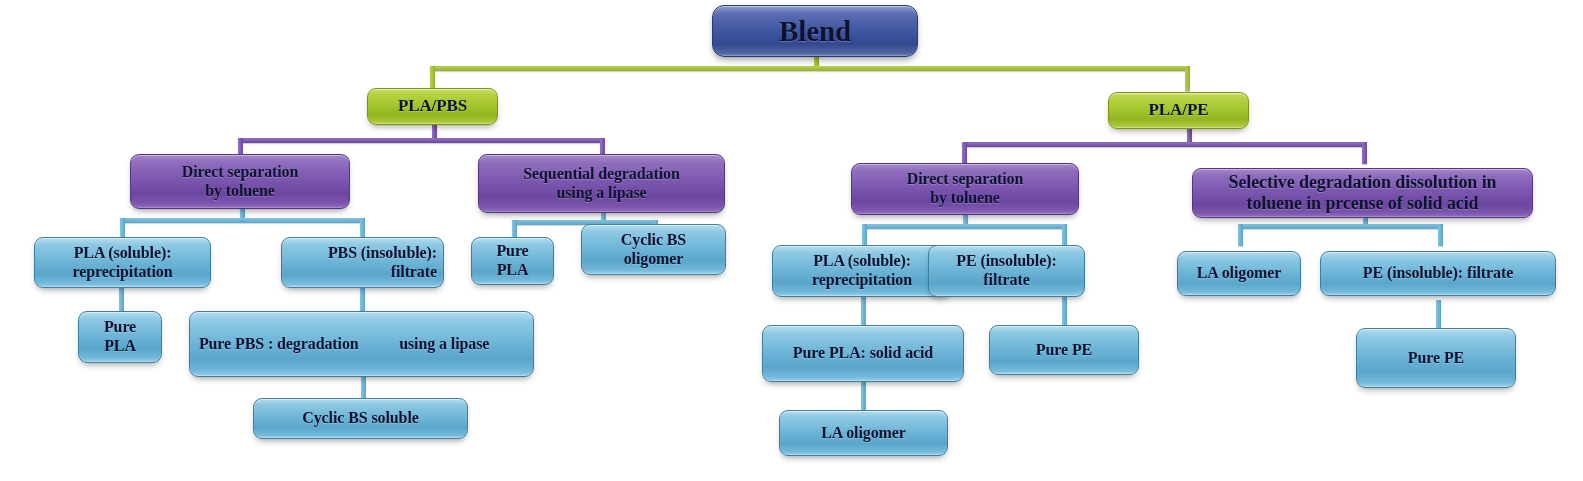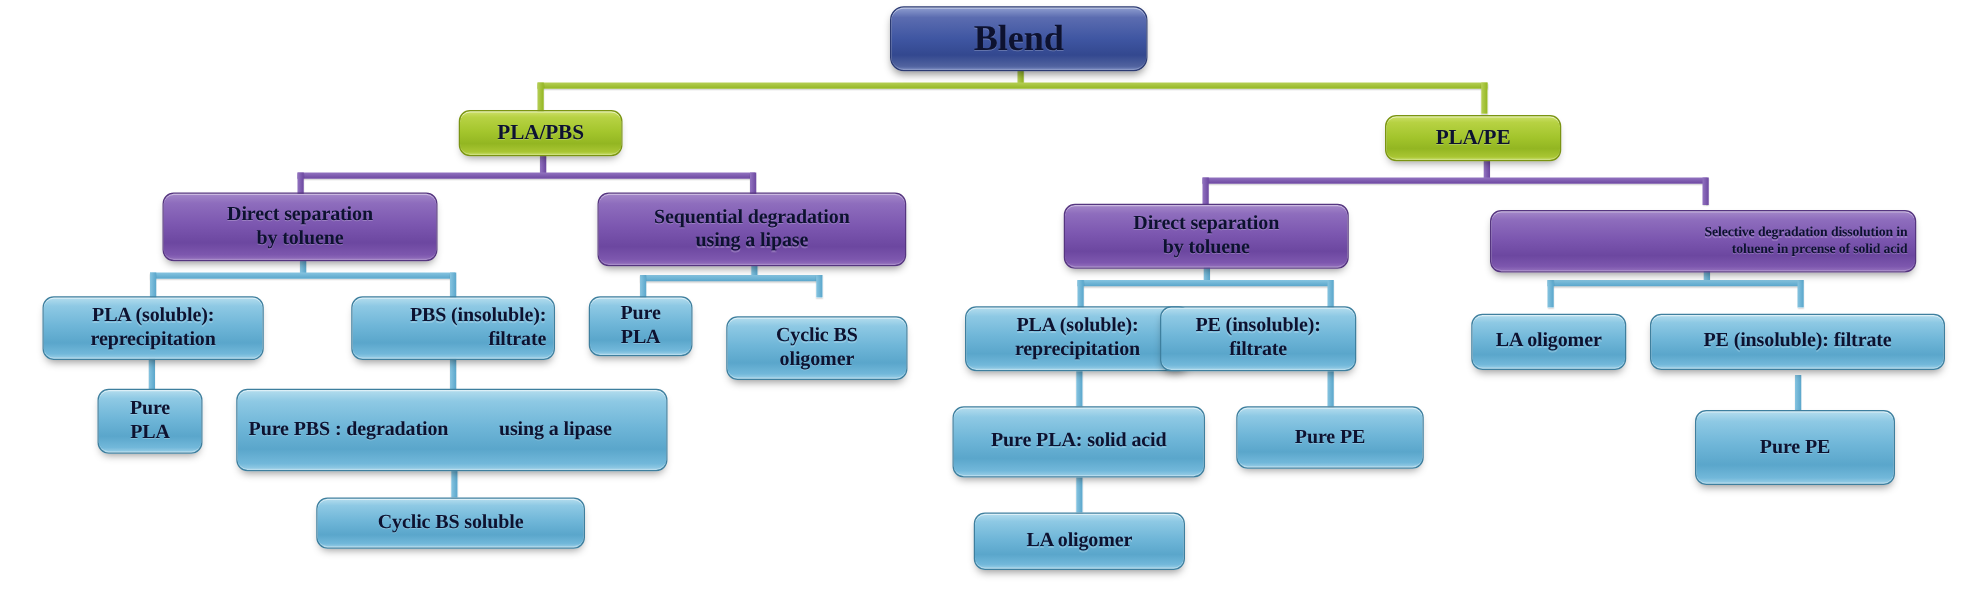--- a/index.html
+++ b/index.html
@@ -179,21 +179,21 @@
   <div class="conn v c-blue" style="left:1438px; top:224px; height:22px;"></div>
 
   <div class="conn v c-blue" style="left:861px; top:297px; height:28px;"></div>
 
   <div class="conn v c-blue" style="left:861px; top:382px; height:28px;"></div>
 
   <div class="conn v c-blue" style="left:1062px; top:297px; height:28px;"></div>
 
   <div class="conn v c-blue" style="left:1436px; top:300px; height:28px;"></div>
 
-  <div class="node n-blend" style="left:712px; top:5px; width:206px; height:52px;">
+  <div class="node n-blend" style="left:712px; top:5px; width:206px; height:52px;border-radius:12px;">
     <span class="lbl">Blend</span>
   </div>
 
   <div class="node n-green" style="left:367px; top:88px; width:131px; height:37px;">
     <span class="lbl">PLA/PBS</span>
   </div>
 
   <div class="node n-green" style="left:1108px; top:92px; width:141px; height:37px;">
     <span class="lbl">PLA/PE</span>
   </div>
@@ -206,41 +206,41 @@
   <div class="node n-purple" style="left:478px; top:154px; width:247px; height:59px; flex-direction:column; justify-content:center;">
     <span class="lbl">Sequential degradation</span>
     <span class="lbl">using a lipase</span>
   </div>
 
   <div class="node n-purple" style="left:851px; top:163px; width:228px; height:52px; flex-direction:column; justify-content:center;">
     <span class="lbl">Direct separation</span>
     <span class="lbl">by toluene</span>
   </div>
 
-  <div class="node n-purple" style="left:1192px; top:168px; width:341px; height:50px; flex-direction:column; justify-content:center; font-size:11px;text-align:right;">
+  <div class="node n-purple" style="left:1192px; top:168px; width:341px; height:50px; flex-direction:column; justify-content:center; font-size:18px;">
     <span class="lbl">Selective degradation dissolution in</span>
     <span class="lbl">toluene  in prcense of   solid acid</span>
   </div>
 
   <div class="node n-blue" style="left:34px; top:237px; width:177px; height:51px; flex-direction:column; justify-content:center;">
     <span class="lbl">PLA (soluble):</span>
     <span class="lbl">reprecipitation</span>
   </div>
 
   <div class="node n-blue" style="left:281px; top:237px; width:163px; height:51px; flex-direction:column; justify-content:center;text-align:right;">
     <span class="lbl">PBS (insoluble):</span>
     <span class="lbl">filtrate</span>
   </div>
 
   <div class="node n-blue" style="left:471px; top:237px; width:83px; height:48px; flex-direction:column; justify-content:center;">
     <span class="lbl">Pure</span>
     <span class="lbl">PLA</span>
   </div>
 
-  <div class="node n-blue" style="left:581px; top:253px; width:145px; height:51px; flex-direction:column; justify-content:center;">
+  <div class="node n-blue" style="left:581px; top:224px; width:145px; height:51px; flex-direction:column; justify-content:center;">
     <span class="lbl">Cyclic BS</span>
     <span class="lbl">oligomer</span>
   </div>
 
   <div class="node n-blue" style="left:78px; top:311px; width:84px; height:52px; flex-direction:column; justify-content:center;">
     <span class="lbl">Pure</span>
     <span class="lbl">PLA</span>
   </div>
 
   <div class="node n-blue" style="left:189px; top:311px; width:345px; height:66px; flex-direction:row; justify-content:center;">

